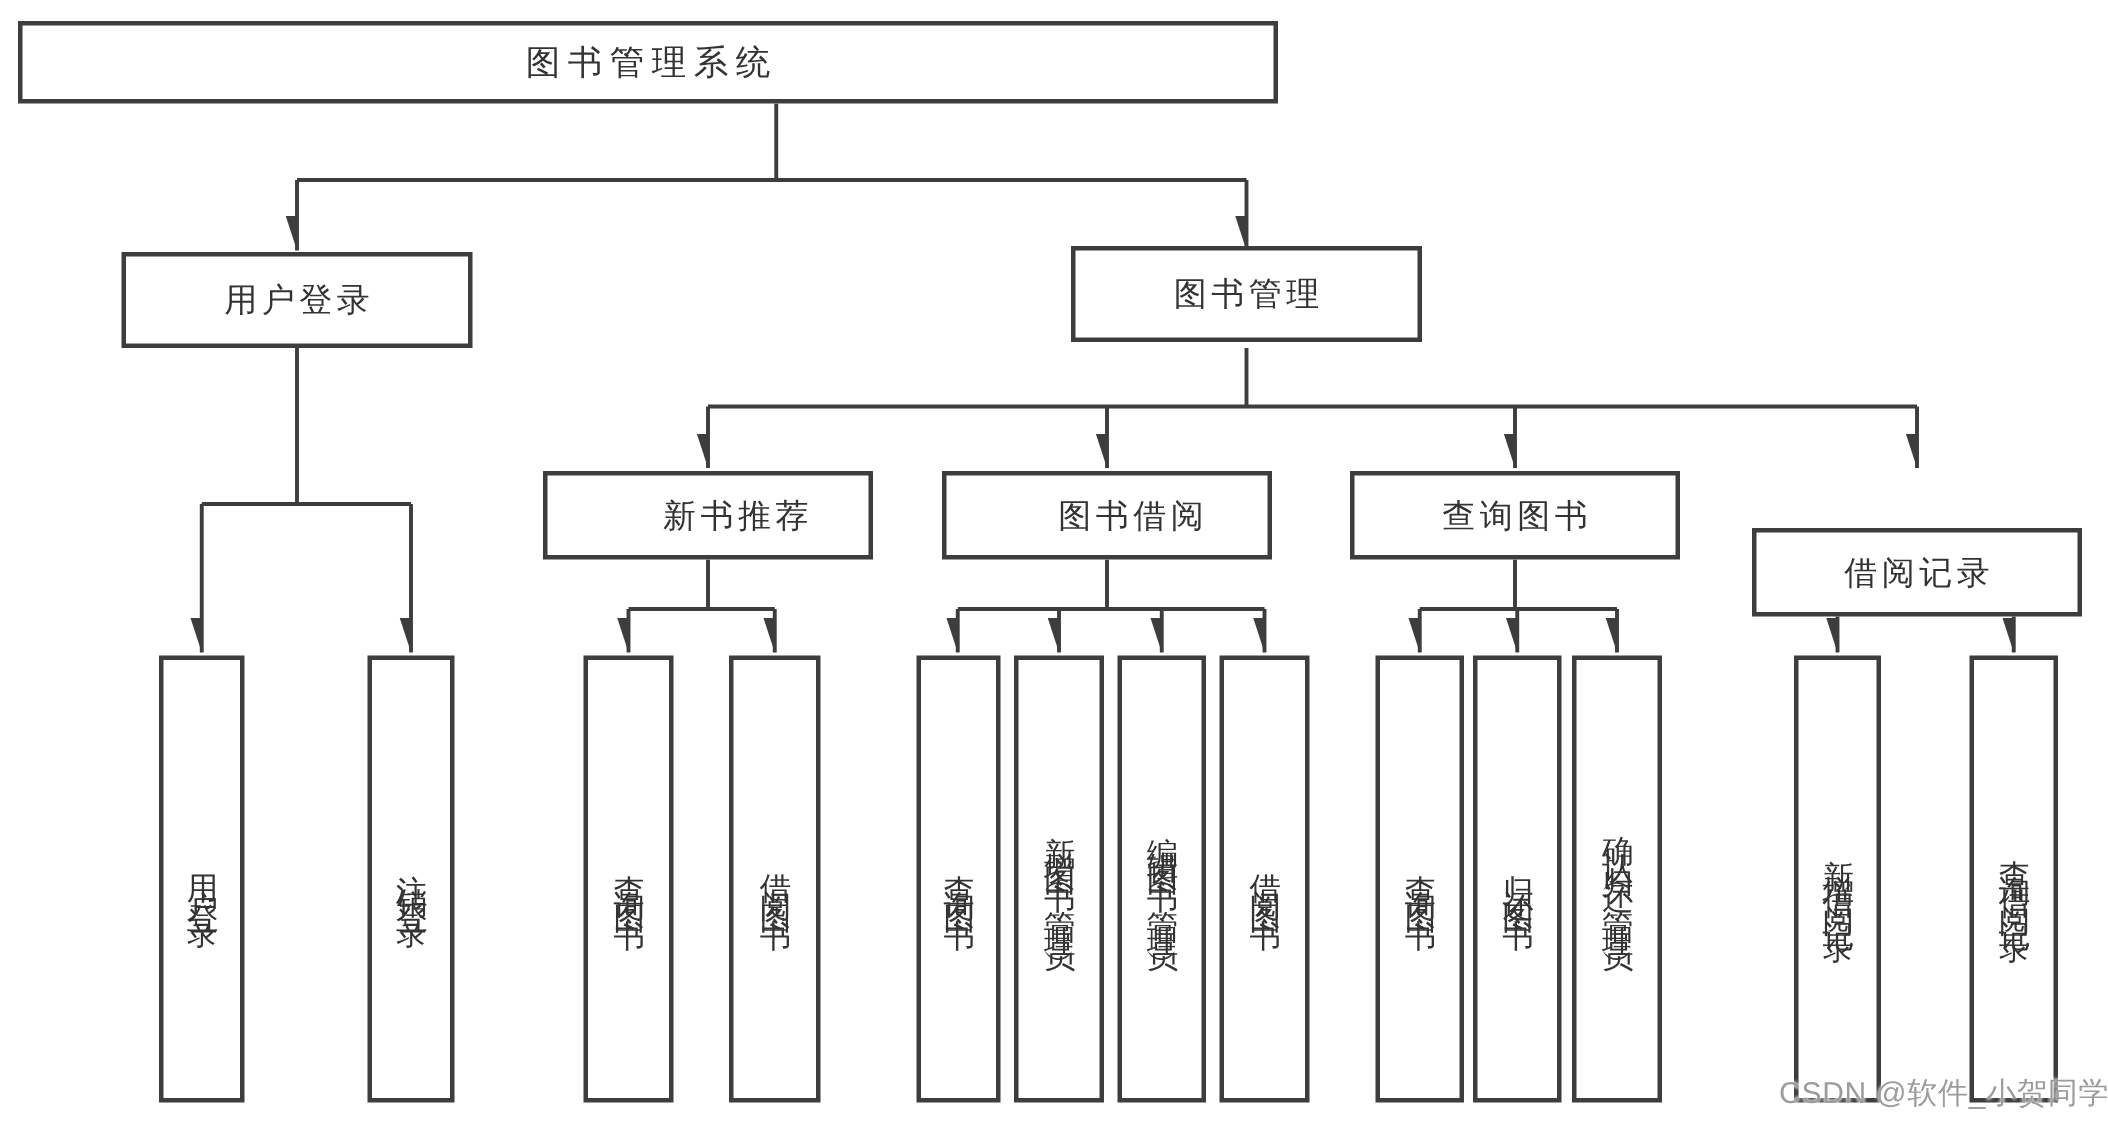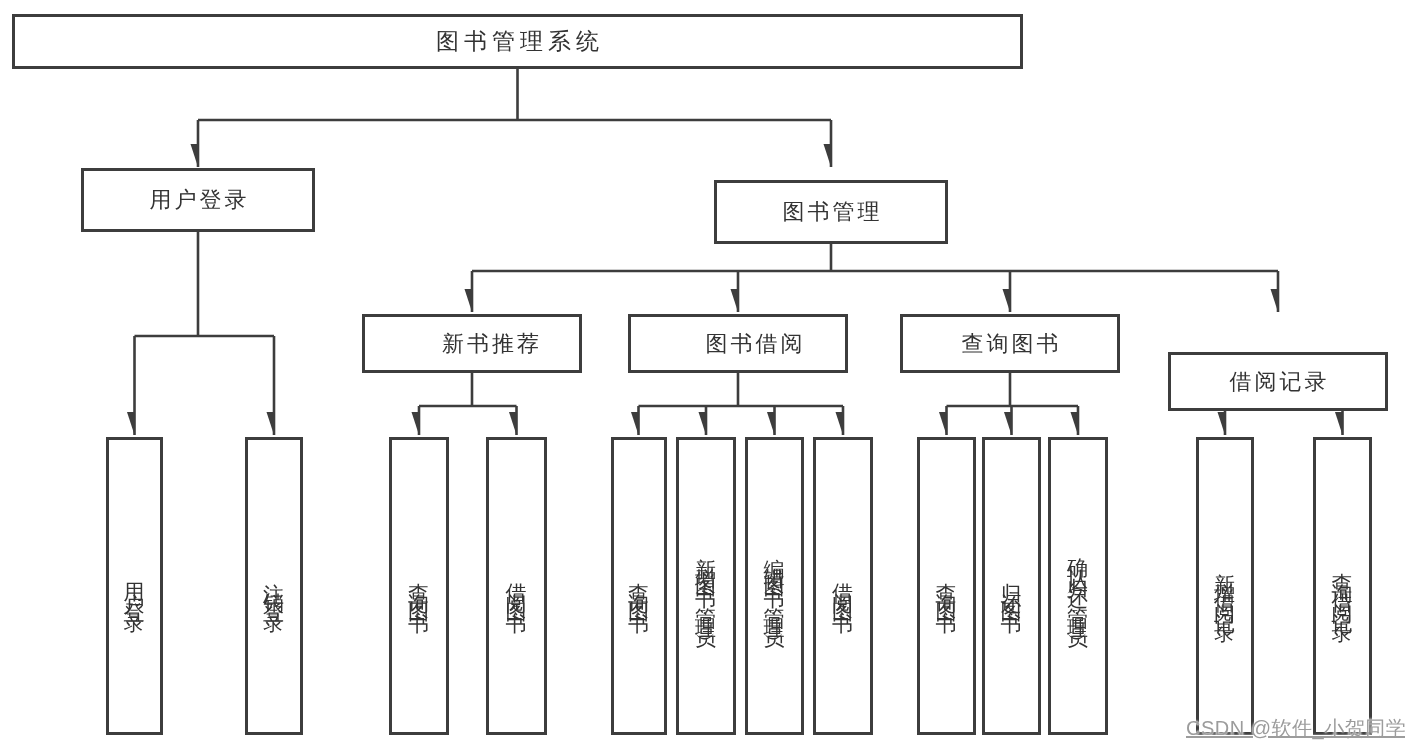--- a/index.html
+++ b/index.html
@@ -53,27 +53,26 @@
   }
   .watermark {
     position: absolute;
     left: 1186px;
     top: 715px;
     font-size: 20px;
     color: #9c9c9c;
     letter-spacing: 0.5px;
     text-shadow: 0 0 3px #ffffff, 0 0 2px #ffffff;
     white-space: nowrap;
-    text-decoration: underline;
   }
 
   
-  .n-root   { left: 12px;  top: 14px;  width: 1011px; height: 55px; }
+  .n-root   { left: 12px;  top: 14px;  width: 840px; height: 55px; }
   .n-l2a    { left: 81px;  top: 168px; width: 234px;  height: 64px; }
-  .n-l2b    { left: 714px; top: 180px; width: 234px;  height: 64px; font-family: Liberation Serif, serif; }
+  .n-l2b    { left: 714px; top: 164px; width: 234px;  height: 64px; font-family: Liberation Serif, serif; }
 
   .n-l3a    { left: 362px;  top: 314px; width: 220px; height: 59px; padding-left: 37px; }
   .n-l3b    { left: 628px;  top: 314px; width: 220px; height: 59px; padding-left: 32px; }
   .n-l3c    { left: 900px;  top: 314px; width: 220px; height: 59px; }
   .n-l3d    { left: 1168px; top: 320px; width: 220px; height: 59px; margin-top: 32px; }
 
   .vnode    { top: 437px; height: 298px; }
   .n-g1a { left: 106px;  width: 57px; }
   .n-g1b { left: 245px;  width: 58px; }
   .n-g2a { left: 389px;  width: 60px; }

